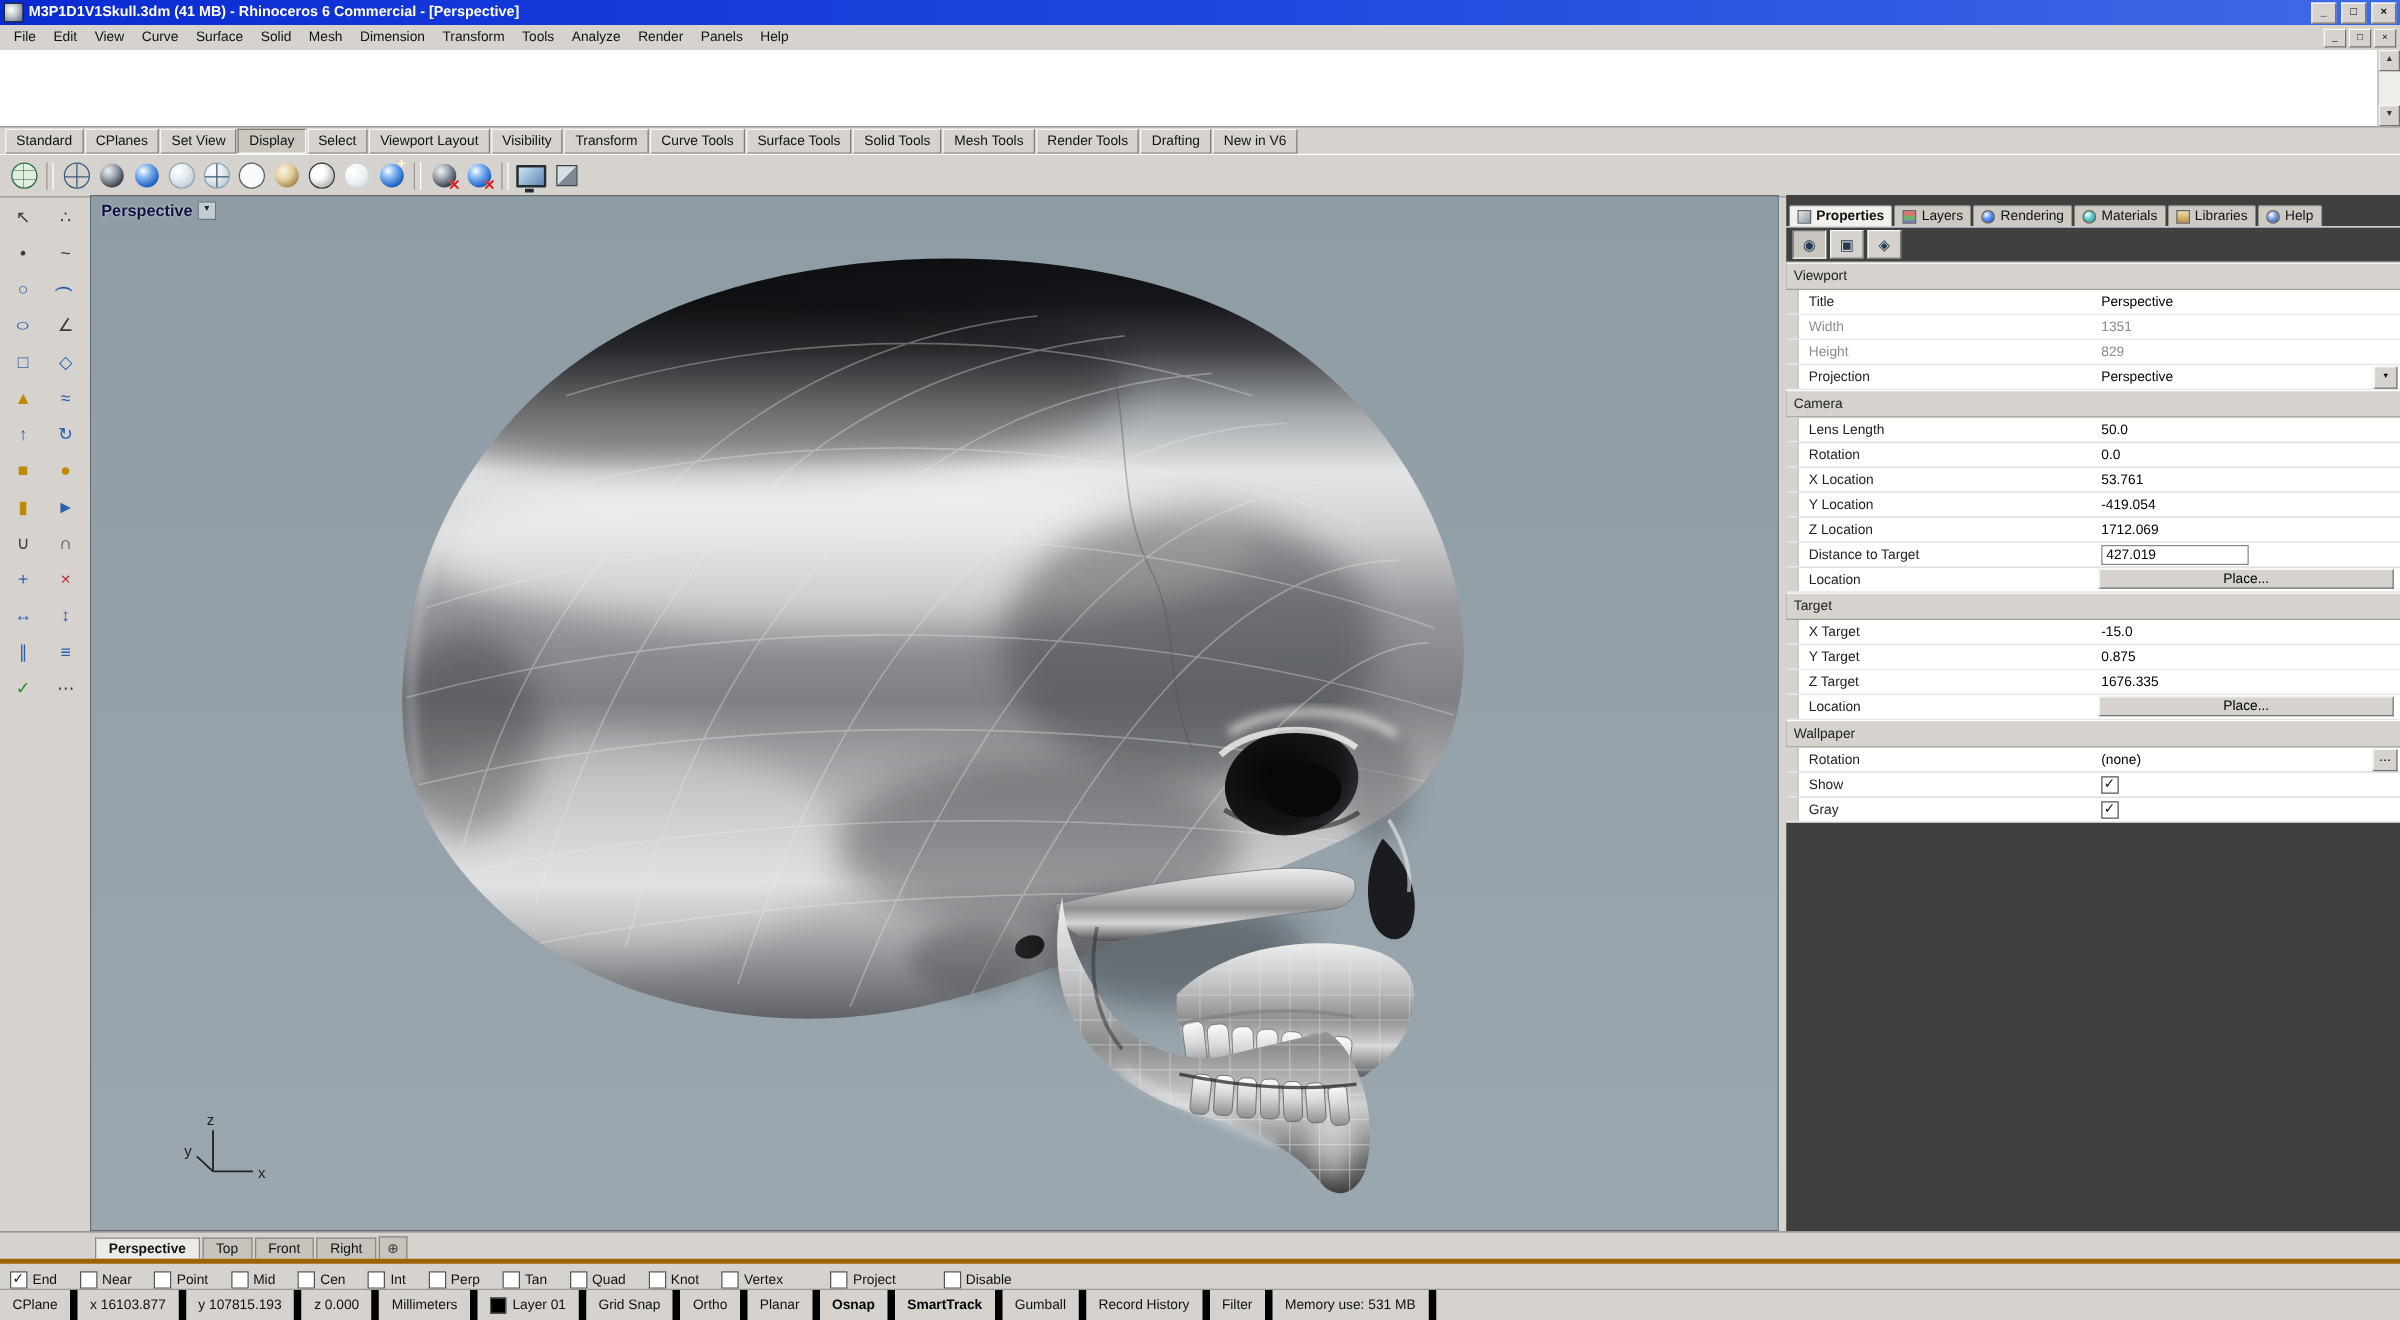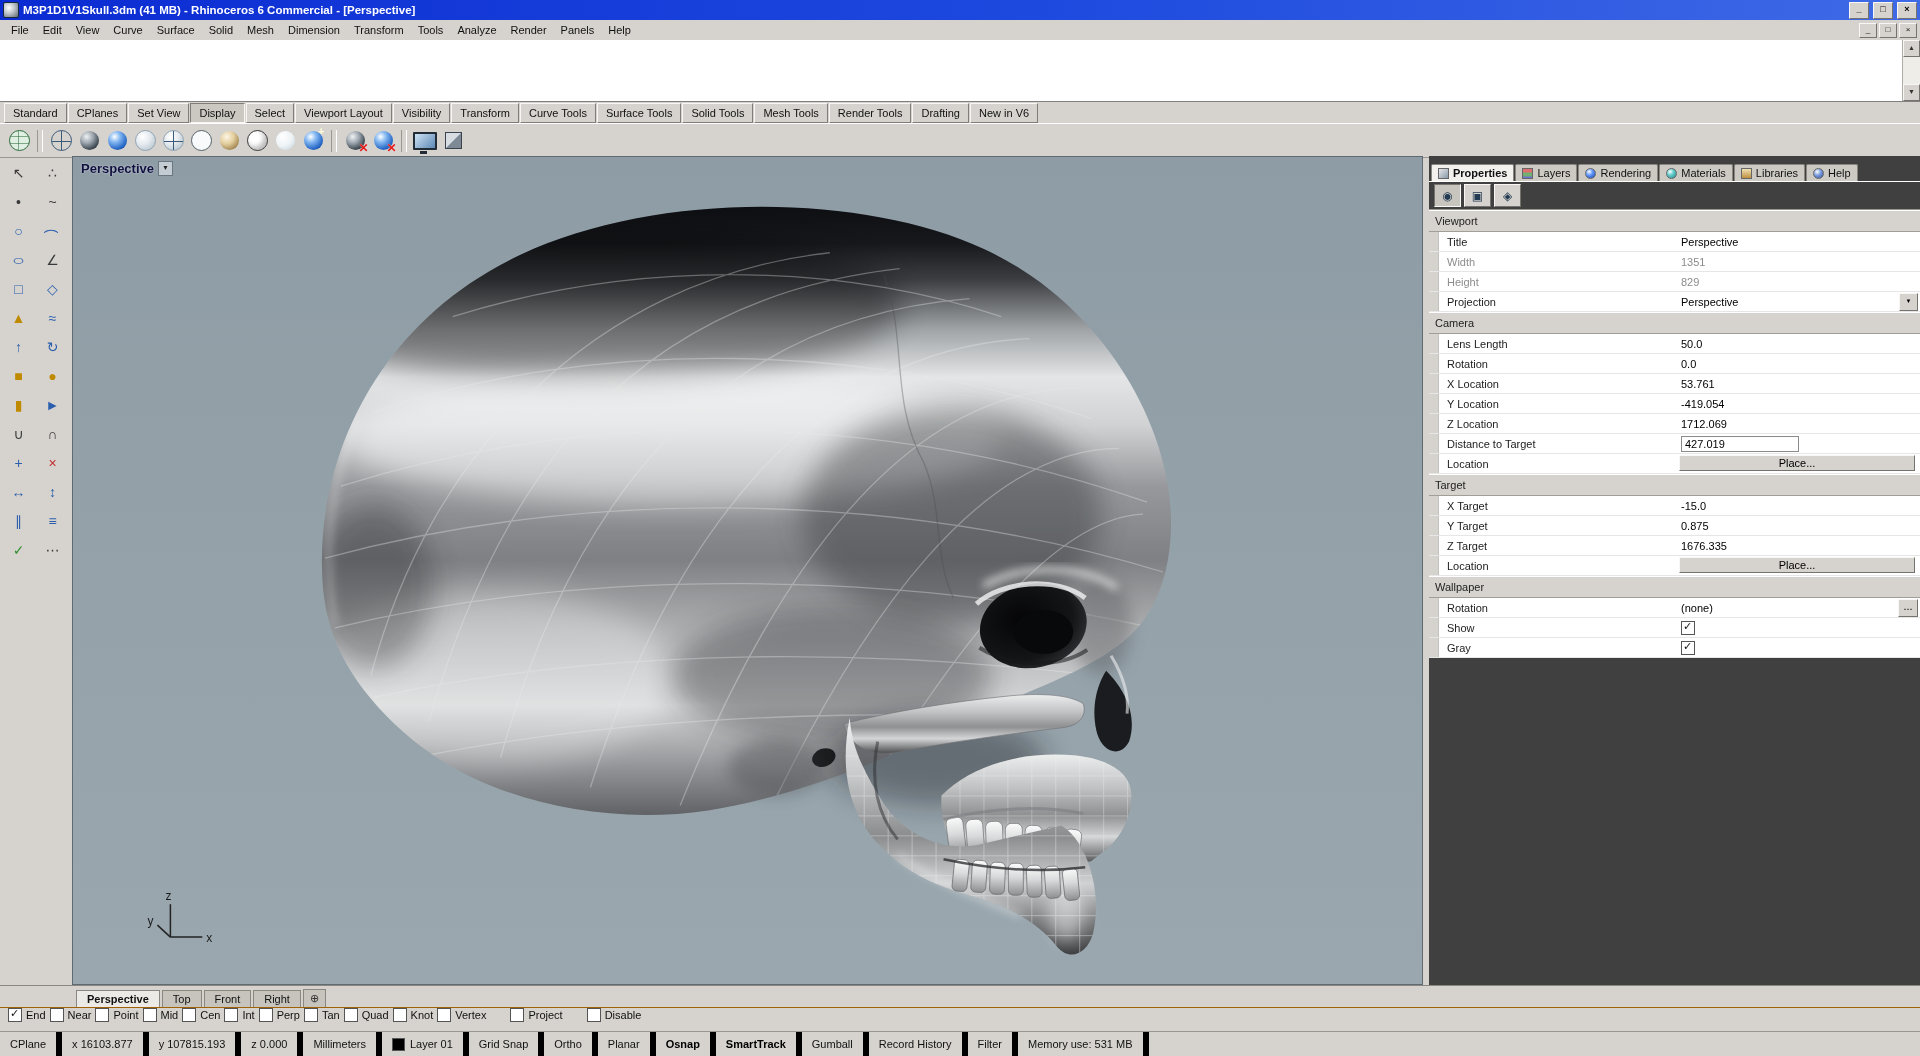--- a/index.html
+++ b/index.html
@@ -109,22 +109,22 @@
   .dots{position:absolute;right:2px;top:1px;width:18px;height:16px;text-align:center;line-height:13px}
   .cb{width:12px;height:12px;background:#fff;border:1px solid #555;display:inline-block;position:relative}
   .cb.checked::after{content:"\2713";position:absolute;left:1px;top:-2px;font-size:11px;color:#111}
 
   
   .vptabs{position:absolute;top:985px;left:0;right:0;height:22px;background:#d6d3ce;display:flex;align-items:flex-end;
           gap:2px;padding-left:76px;border-top:1px solid #8a8781;box-sizing:border-box}
   .vpt{padding:2px 10px;background:#c7c4be;border:1px solid #8a8781;border-bottom:none}
   .vpt.active{background:#eceae6;font-weight:bold}
   .vpt.pan{padding:2px 6px;color:#333}
-  .osnap{position:absolute;top:1007px;left:0;right:0;height:24px;background:#d6d3ce;display:flex;align-items:flex-start;
-         gap:4px;padding-left:8px;border-top:1px solid #a16207;box-sizing:border-box}
+  .osnap{position:absolute;top:1007px;left:0;right:0;height:24px;background:#d6d3ce;display:flex;align-items:flex-end;
+         gap:18px;padding-left:8px;border-top:4px solid #a16207;box-sizing:border-box}
   .oitem{display:flex;align-items:center;gap:4px}
   .gapb{margin-left:20px}
   .statusbar{position:absolute;top:1031px;left:0;right:0;height:25px;background:#d6d3ce;display:flex;align-items:stretch;
              border-top:1px solid #9a9791;box-sizing:border-box}
   .spane{display:flex;align-items:center;padding:0 10px;border-right:6px solid #000000;white-space:nowrap}
   .spane.b{font-weight:bold;color:#000}
   .layersw{width:11px;height:11px;background:#000;border:1px solid #555;margin-right:5px}
   .sfill{flex:1}
 </style>
 </head>

